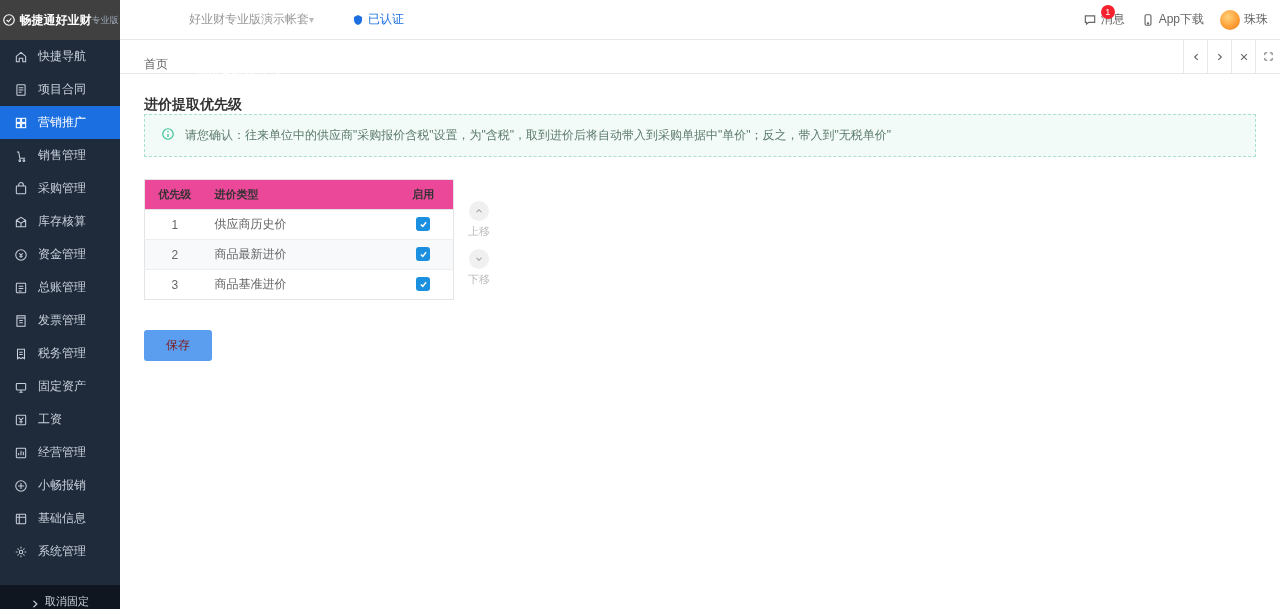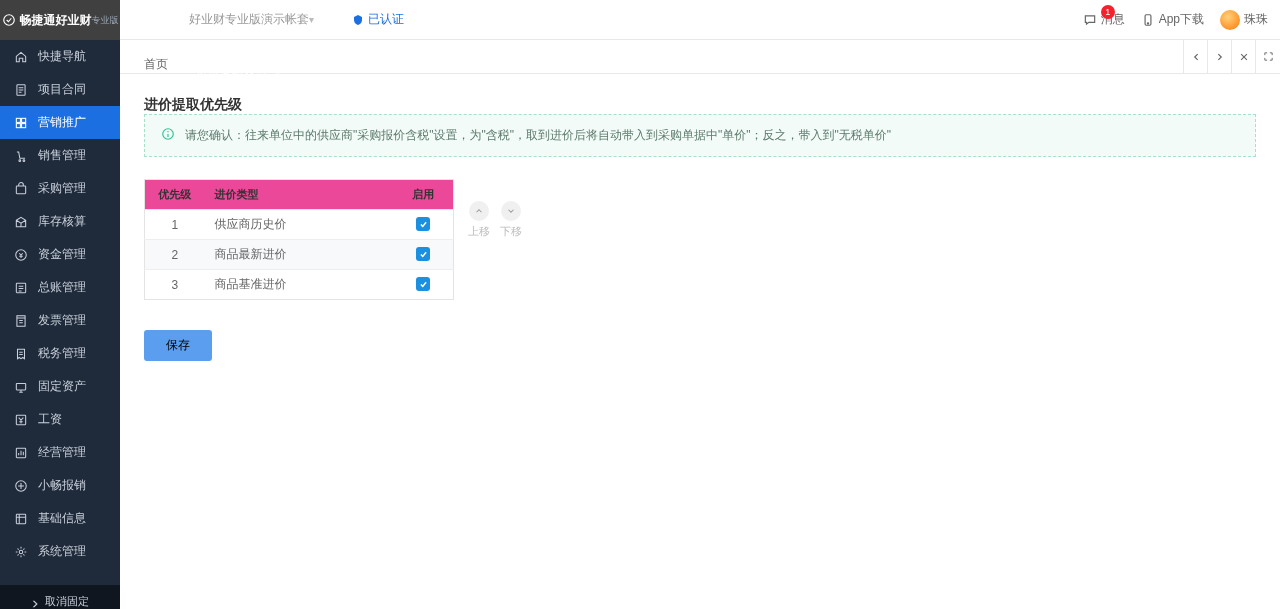--- a/index.html
+++ b/index.html
@@ -250,21 +250,21 @@
       border-radius: 3px;
       display: inline-flex;
       align-items: center;
       justify-content: center;
       color: #fff;
       font-size: 10px;
     }
 
     .move-ctrls {
       display: flex;
-      flex-direction: row;
+      flex-direction: column;
       gap: 10px;
       padding-top: 22px;
     }
     .move-btn {
       display: flex;
       flex-direction: column;
       align-items: center;
       gap: 3px;
       color: #bbb;
       font-size: 11px;
@@ -277,21 +277,21 @@
       background: #f0f0f0;
       display: flex;
       align-items: center;
       justify-content: center;
       color: #999;
     }
 
     .save-btn {
       margin-top: 30px;
       background: #5b9ef0;
-      color: #000000;
+      color: #7f1d1d;
       border: none;
       padding: 7px 22px;
       font-size: 12px;
       border-radius: 3px;
       cursor: pointer;
     }
 
     .chev { font-size: 10px; color: #bbb; }
   </style>
 </head>

